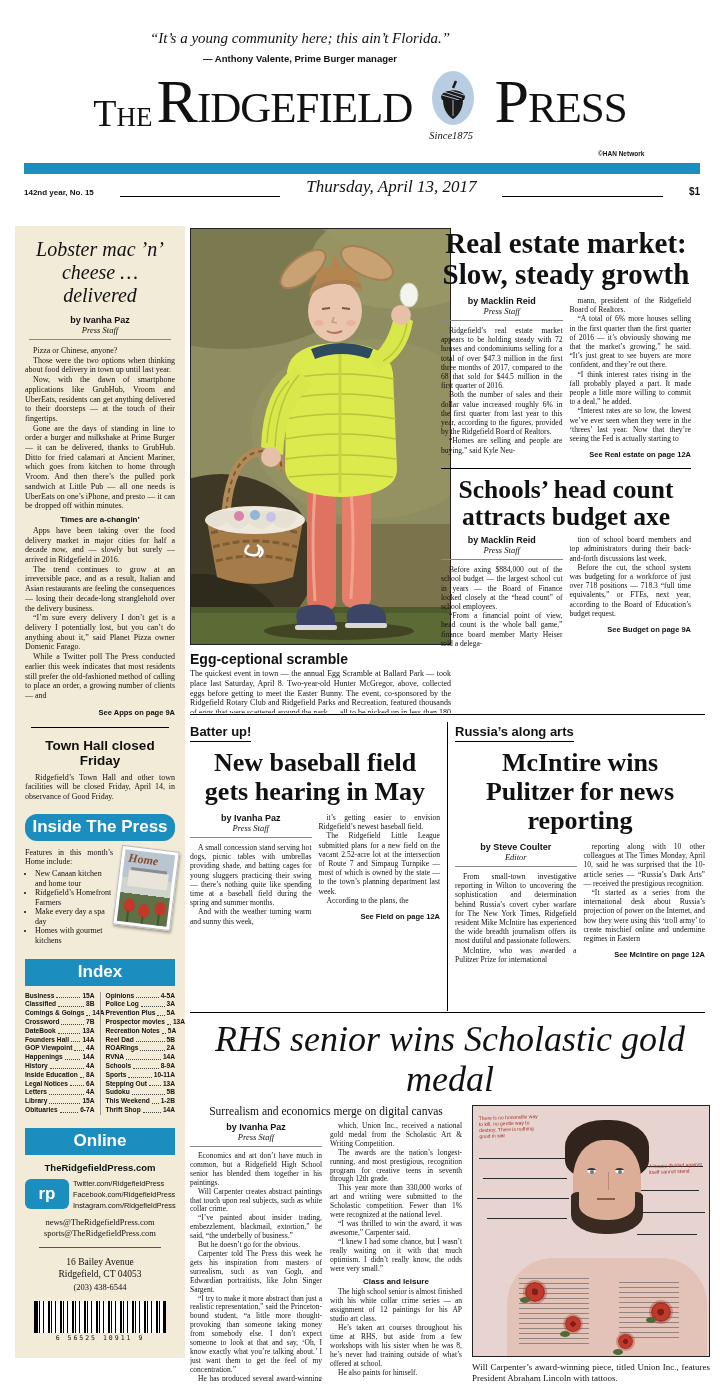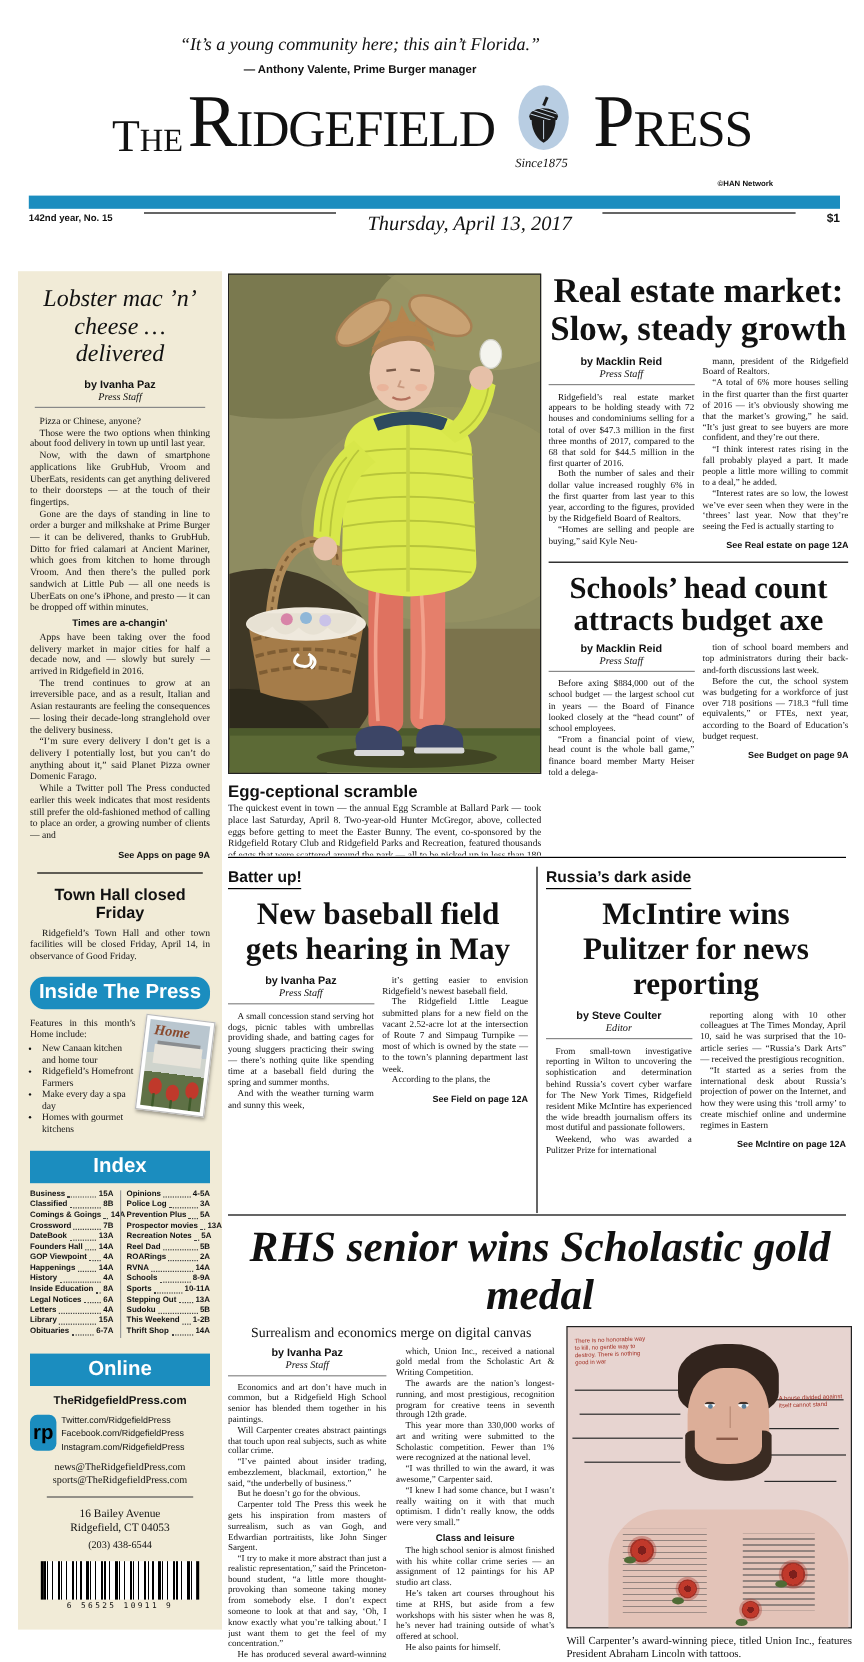--- a/index.html
+++ b/index.html
@@ -10,21 +10,21 @@
   .quote-block { position:absolute; top:30px; left:20px; width:560px; text-align:center; }
   .quote { font-style:italic; font-size:15px; }
   .quote-attr { font-family:"Liberation Sans", sans-serif; font-weight:bold; font-size:9.5px; margin-top:6px; }
   .masthead { position:absolute; top:70px; left:20px; width:680px; display:flex; justify-content:center; align-items:flex-end; }
   .mast-the { font-variant:small-caps; font-size:38px; line-height:1; margin-right:4px; }
   .mast-big { font-variant:small-caps; font-size:62px; line-height:1; letter-spacing:-1px; }
   .acorn-wrap { position:relative; margin:0 19px 2px; }
   .since { position:absolute; bottom:-11px; left:50%; transform:translateX(-55%); font-style:italic; font-size:10.5px; white-space:nowrap; }
   .network { position:absolute; top:150px; left:598px; font-family:"Liberation Sans", sans-serif; font-weight:bold; font-size:6.5px; }
   .blue-bar { position:absolute; top:163px; left:24px; width:676px; height:11px; background:#1b8dbf; }
-  .dateline { position:absolute; top:177px; left:24px; width:676px; display:flex; align-items:flex-start; gap:26px; }
+  .dateline { position:absolute; top:177px; left:24px; width:676px; display:flex; align-items:flex-end; gap:26px; }
   .dateline .rule { flex:1; height:1px; background:#000; }
   .edition { font-family:"Liberation Sans", sans-serif; font-weight:bold; font-size:8px; white-space:nowrap; }
   .pubdate { font-style:italic; font-size:17px; white-space:nowrap; }
   .price { font-family:"Liberation Sans", sans-serif; font-weight:bold; font-size:10px; }
 
   
   .region { position:absolute; overflow:hidden; }
   p.body { font-size:8px; line-height:9.6px; text-align:justify; text-indent:8px; }
   .cols { display:flex; gap:7px; }
   .col { flex:1; min-width:0; }
@@ -57,51 +57,51 @@
   .inside-intro { font-size:8px; line-height:9.6px; text-align:justify; }
   .inside-list { margin:2px 0 0 10px; font-size:8px; line-height:9.6px; }
   .idx-wrap { display:flex; gap:5px; margin-top:6px; }
   .idx-col { flex:1; min-width:0; }
   .idx-col + .idx-col { border-left:1px solid #999; padding-left:5px; }
   .idx-row { display:flex; align-items:flex-end; font-family:"Liberation Sans", sans-serif; font-weight:bold; font-size:6.6px; line-height:8.8px; white-space:nowrap; }
   .idx-dots { flex:1; border-bottom:1px dotted #444; margin:0 2px 2px; min-width:4px; }
   .online-banner { margin-top:13px; }
   .website { font-family:"Liberation Sans", sans-serif; font-weight:bold; font-size:9.5px; text-align:center; margin:7px 0 5px; }
   .social-row { display:flex; gap:4px; align-items:center; }
-  .rp-logo { width:22px; height:30px; background:#1b8dbf; border-radius:6px; color:#000000; font-family:"Liberation Sans", sans-serif; font-weight:bold; font-size:17px; display:flex; align-items:center; justify-content:center; flex:0 0 auto; }
+  .rp-logo { width:44px; height:30px; background:#1b8dbf; border-radius:6px; color:#ffffff; font-family:"Liberation Sans", sans-serif; font-weight:bold; font-size:17px; display:flex; align-items:center; justify-content:center; flex:0 0 auto; }
   .social-links { font-family:"Liberation Sans", sans-serif; font-size:7.4px; line-height:11px; }
   .emails { text-align:center; font-size:8.5px; line-height:11px; margin-top:6px; }
   .addr-rule { border-top:1px solid #555; margin:8px 14px; }
   .address { text-align:center; font-size:9.5px; line-height:12.5px; }
   .address .phone { font-size:8.5px; }
   .barcode-wrap { margin:8px auto 0; width:132px; text-align:center; }
   .barcode { height:32px; background:repeating-linear-gradient(90deg,#000 0 2px,#fff 2px 3px,#000 3px 4px,#fff 4px 7px,#000 7px 8px,#fff 8px 12px); border-left:2px solid #000; border-right:2px solid #000; }
   .barcode-num { font-family:"DejaVu Sans Mono", monospace; font-size:6.5px; letter-spacing:2px; margin-top:1px; }
 
   
   .photo { left:190px; top:228px; width:261px; height:417px; border:1px solid #222; background:#8e8c61; }
   .caption-block { left:190px; top:651px; width:261px; height:62px; }
   .caption-title { font-family:"Liberation Sans", sans-serif; font-weight:bold; font-size:14px; margin-bottom:2px; }
   .caption-text { font-size:8px; line-height:9.8px; text-align:justify; }
 
   
-  .right-stack { left:457px; top:228px; width:250px; height:486px; }
+  .right-stack { left:441px; top:228px; width:250px; height:486px; }
   .re-head { font-size:29px; line-height:31px; }
   .right-stack p.body, .mid-band p.body { font-size:7.6px; line-height:9.2px; }
   .stack-div { border-top:1px solid #000; margin:9px 0 7px; }
   .budget-head { font-size:25.5px; line-height:27px; margin-bottom:2px; }
 
   
   .mid-band { left:190px; top:722px; width:515px; height:289px; display:flex; }
   .mid-article { width:250px; flex:0 0 auto; }
   .mid-head { font-size:26px; line-height:29px; margin-bottom:7px; }
 
   
   .bottom-band { left:190px; top:1019px; width:520px; height:362px; }
-  .carp-head { font-style:italic; font-weight:bold; font-size:36px; line-height:40px; margin-bottom:6px; }
+  .carp-head { font-style:italic; font-weight:normal; font-size:36px; line-height:40px; margin-bottom:6px; }
   .carp-row { display:flex; }
   .carp-left { width:272px; flex:0 0 auto; }
   .carp-sub { font-size:11.5px; text-align:center; margin-bottom:5px; }
   .carp-left p.body { font-size:7.5px; line-height:8.9px; }
   .carp-right { width:238px; margin-left:10px; }
   .painting { position:relative; width:238px; height:252px; background:#e7d4d0; border:1px solid #222; overflow:hidden; }
   .paint-caption { font-size:9px; line-height:11px; text-align:justify; margin-top:5px; }
 
   
   .pline { position:absolute; height:1px; background:#2a2a2a; }
@@ -521,31 +521,31 @@
               <p class="body">According to the plans, the</p>
             </div>
           <div class="jump">See Field on page 12A</div>
         </div>
       </div>
     </div>
 
     <div class="vdiv"></div>
 
     <div class="mid-article">
-      <div class="kicker">Russia’s dark aside</div>
+      <div class="kicker">Russia’s along arts</div>
       <div class="headline mid-head">McIntire wins Pulitzer for news reporting</div>
       <div class="cols">
         <div class="col">
           <div class="byline">
             <div class="by">by Steve Coulter</div>
             <div class="role">Editor</div>
           </div>
           <div>
               <p class="body">From small-town investigative reporting in Wilton to uncovering the sophistication and determination behind Russia’s covert cyber warfare for The New York Times, Ridgefield resident Mike McIntire has experienced the wide breadth journalism offers its most dutiful and passionate followers.</p>
-              <p class="body">Weekend, who was awarded a Pulitzer Prize for international</p>
+              <p class="body">McIntire, who was awarded a Pulitzer Prize for international</p>
             </div>
         </div>
         <div class="col">
           <div>
               <p class="body">reporting along with 10 other colleagues at The Times Monday, April 10, said he was surprised that the 10-article series — “Russia’s Dark Arts” — received the prestigious recognition.</p>
               <p class="body">“It started as a series from the international desk about Russia’s projection of power on the Internet, and how they were using this ‘troll army’ to create mischief online and undermine regimes in Eastern</p>
             </div>
           <div class="jump">See McIntire on page 12A</div>
         </div>
       </div>

